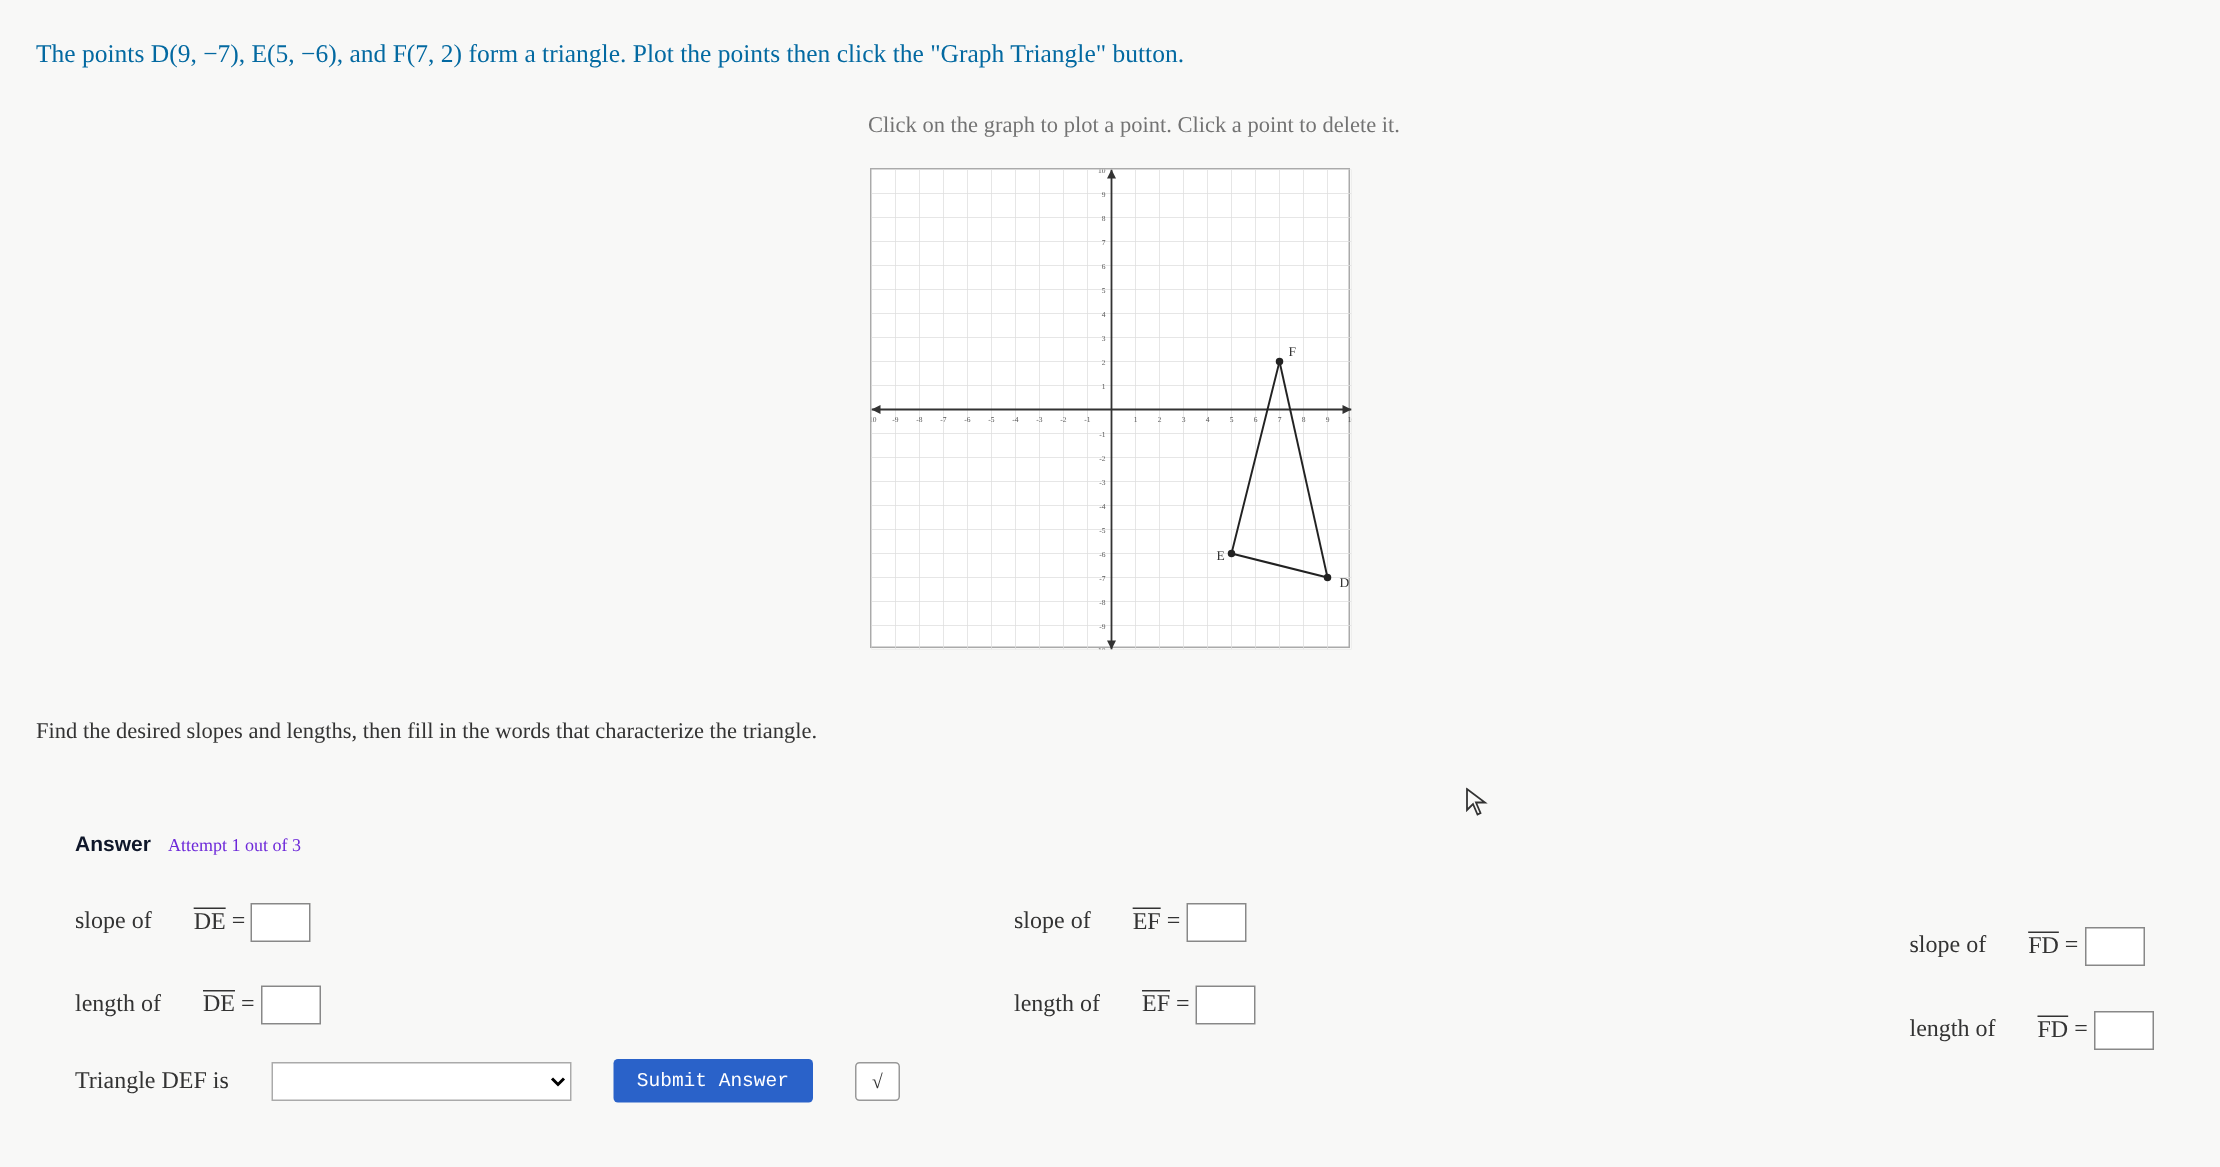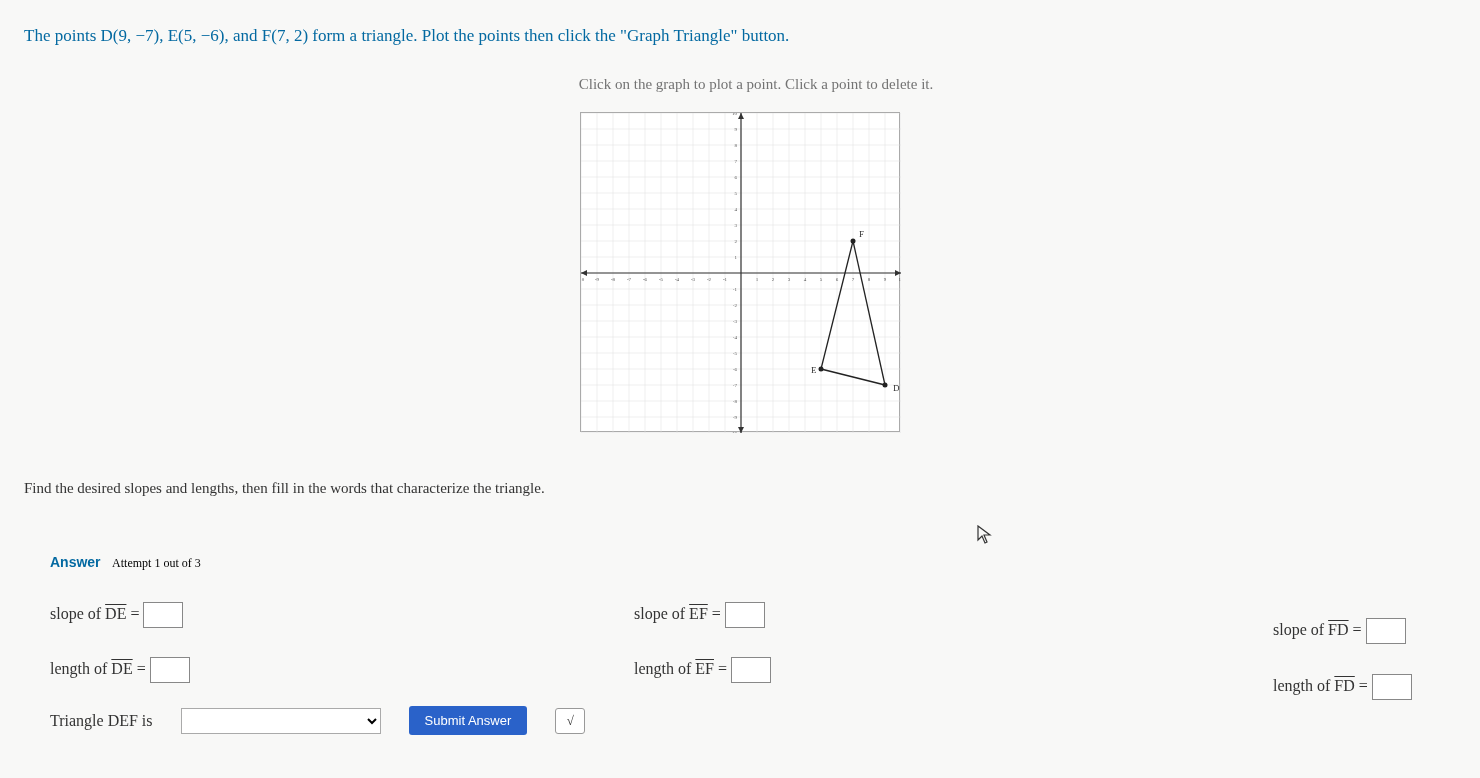--- a/index.html
+++ b/index.html
@@ -35,56 +35,56 @@
 .sub-instruction {
   position:absolute;
   top:480px; left:24px;
   font-size:15px;
 }
 .answer-row {
   position:absolute;
   top:554px; left:50px;
   font-size:14px; color:#555;
 }
-.answer-row .bold { font-weight:bold; color:#0369a1; margin-right:8px; font-family:Arial,sans-serif;}
-.answer-row .attempt { color:#000000; font-size:12px; }
+.answer-row .bold { font-weight:bold; color:#0f172a; margin-right:8px; font-family:Arial,sans-serif;}
+.answer-row .attempt { color:#6d28d9; font-size:12px; }
 .fields {
   position:absolute;
   left:50px; right:20px;
   font-size:16px;
 }
 .row1 { top:602px; }
 .row2 { top:657px; }
 .row3 { top:618px; }
 .row4 { top:674px; }
 .col-a { position:absolute; left:0; }
-.col-b { position:absolute; left:584px; }
+.col-b { position:absolute; left:626px; }
 .col-c { position:absolute; left:1223px; }
 input.box {
   width:40px; height:26px;
   border:1px solid #888; background:#fff;
   font-size:14px; text-align:center;
   vertical-align:middle;
 }
-.seg { text-decoration:overline; }
+.seg { text-decoration:overline;margin-left:24px; }
 .bottom-row {
   position:absolute; top:706px; left:50px;
   display:flex; align-items:center; gap:28px;
 }
 select.tri-select {
   width:200px; height:26px;
   border:1px solid #aaa; background:#fff;
   font-size:13px;
 }
 button.submit {
   background:#2a62c9; color:#fff;
   border:none; padding:7px 16px;
   font-size:13px; border-radius:3px;
   cursor:pointer;
-  font-family:Liberation Sans, sans-serif;
+  font-family:Liberation Mono, monospace;
   text-align:center;
 }
 .sqrt-btn {
   width:30px; height:26px;
   border:1px solid #999; background:#fff;
   font-size:13px; text-align:center; line-height:24px;
   border-radius:3px; cursor:pointer;
 }
 .cursor-icon {
   position:absolute; top:525px; left:977px;

